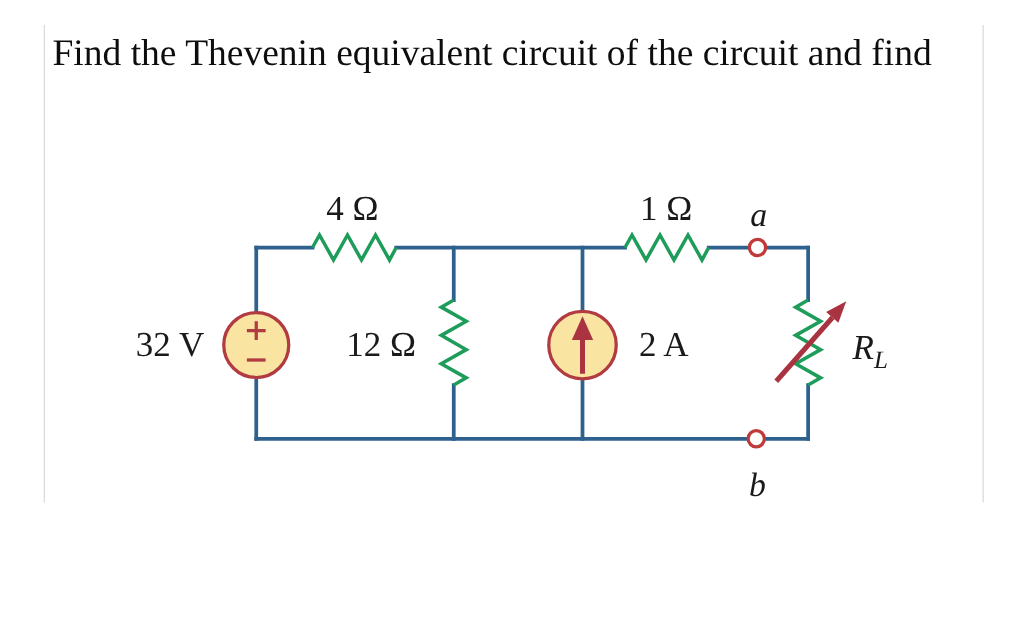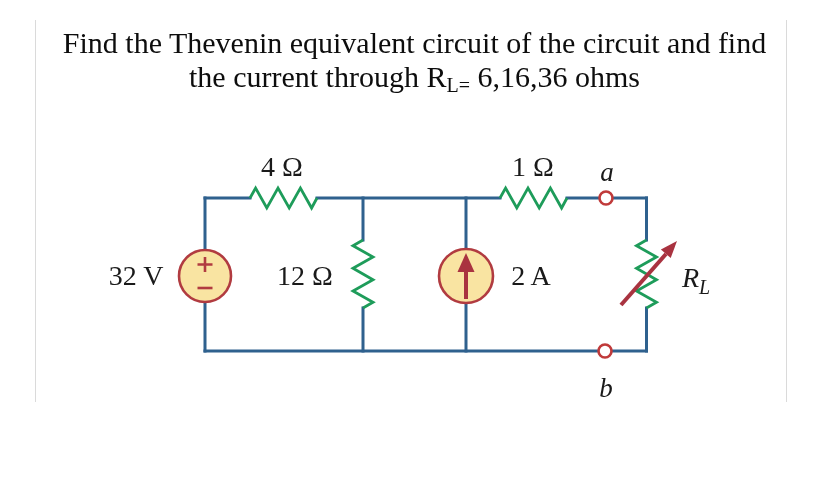--- a/index.html
+++ b/index.html
@@ -18,21 +18,20 @@
     border-right:1.5px solid #dadada;
   }
   .problem-text{
     position:absolute;
     left:42px;top:26px;
     width:745px;
     font-size:30px;
     line-height:34px;
     color:#0d0d0d;
     white-space:nowrap;
-    text-align:center;
   }
   .problem-text sub{
     font-size:20px;
     line-height:0;
     vertical-align:-5px;
   }
   .circuit-svg{
     position:absolute;
     left:0;top:0;
   }
@@ -43,21 +42,20 @@
 </style>
 </head>
 <body>
 
 <div class="page">
 
   <div class="content-frame"></div>
 
   <div class="problem-text">
     <div>Find the Thevenin equivalent circuit of the circuit and find</div>
-    <div><span>the current through R</span><sub>L=</sub><span> 6,16,36 ohms</span></div>
   </div>
 
   <svg class="circuit-svg" width="816" height="495" viewBox="0 0 816 495">
 
     <g stroke="#2f618e" stroke-width="3" fill="none" stroke-linecap="square">
       <path d="M205,198 H250 M317,198 H500 M567,198 H599.5 M612.5,198 H646.5"></path>
       <path d="M205,198 V250 M205,302 V351"></path>
       <path d="M205,351 H598.5 M611.5,351 H646.5"></path>
       <path d="M646.5,198 V240 M646.5,308 V351"></path>
       <path d="M363,198 V240 M363,308 V351"></path>

